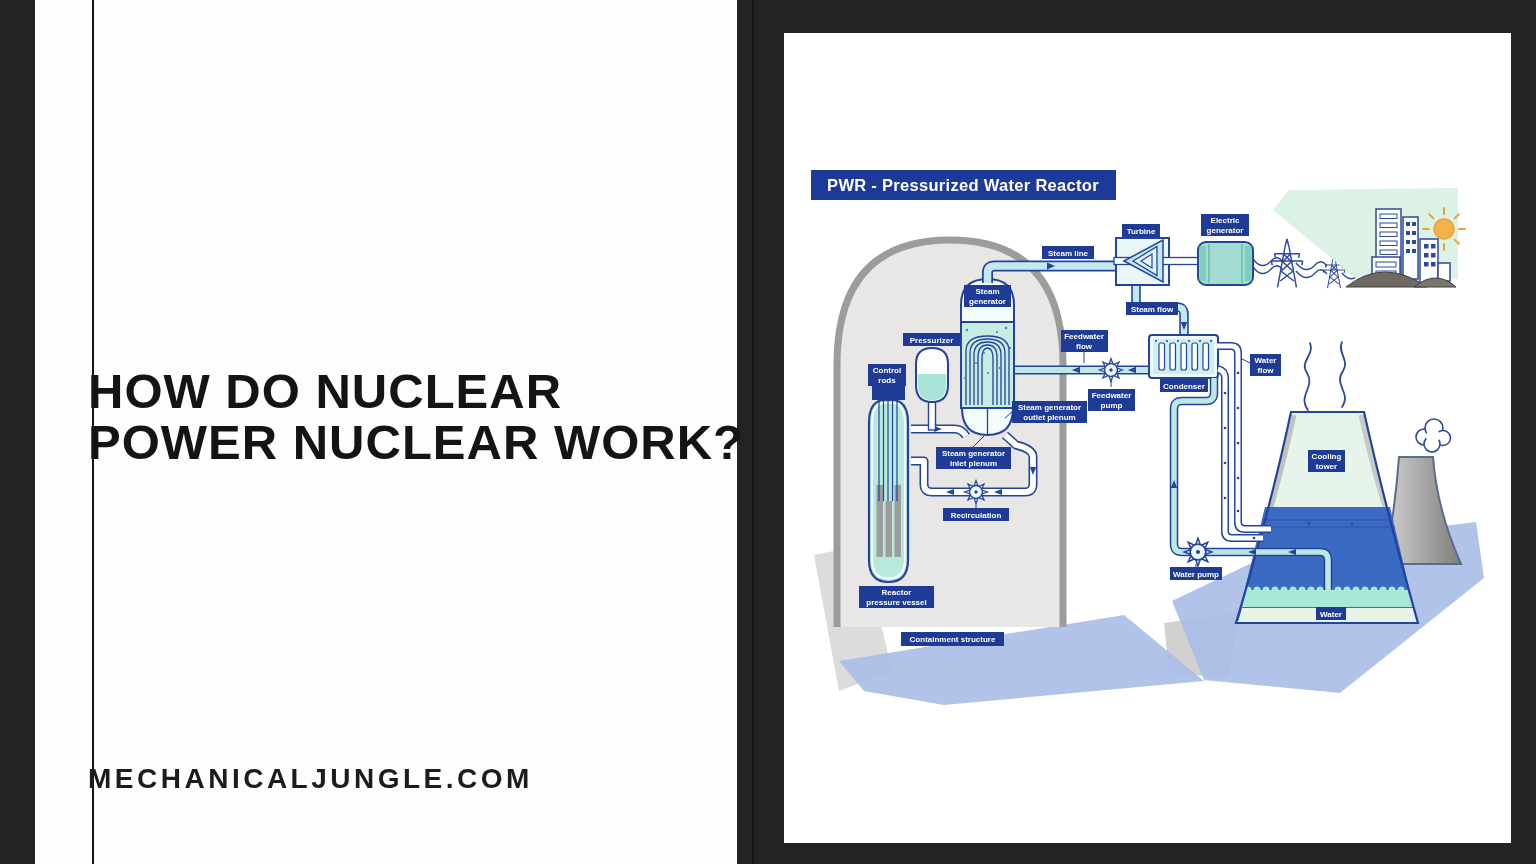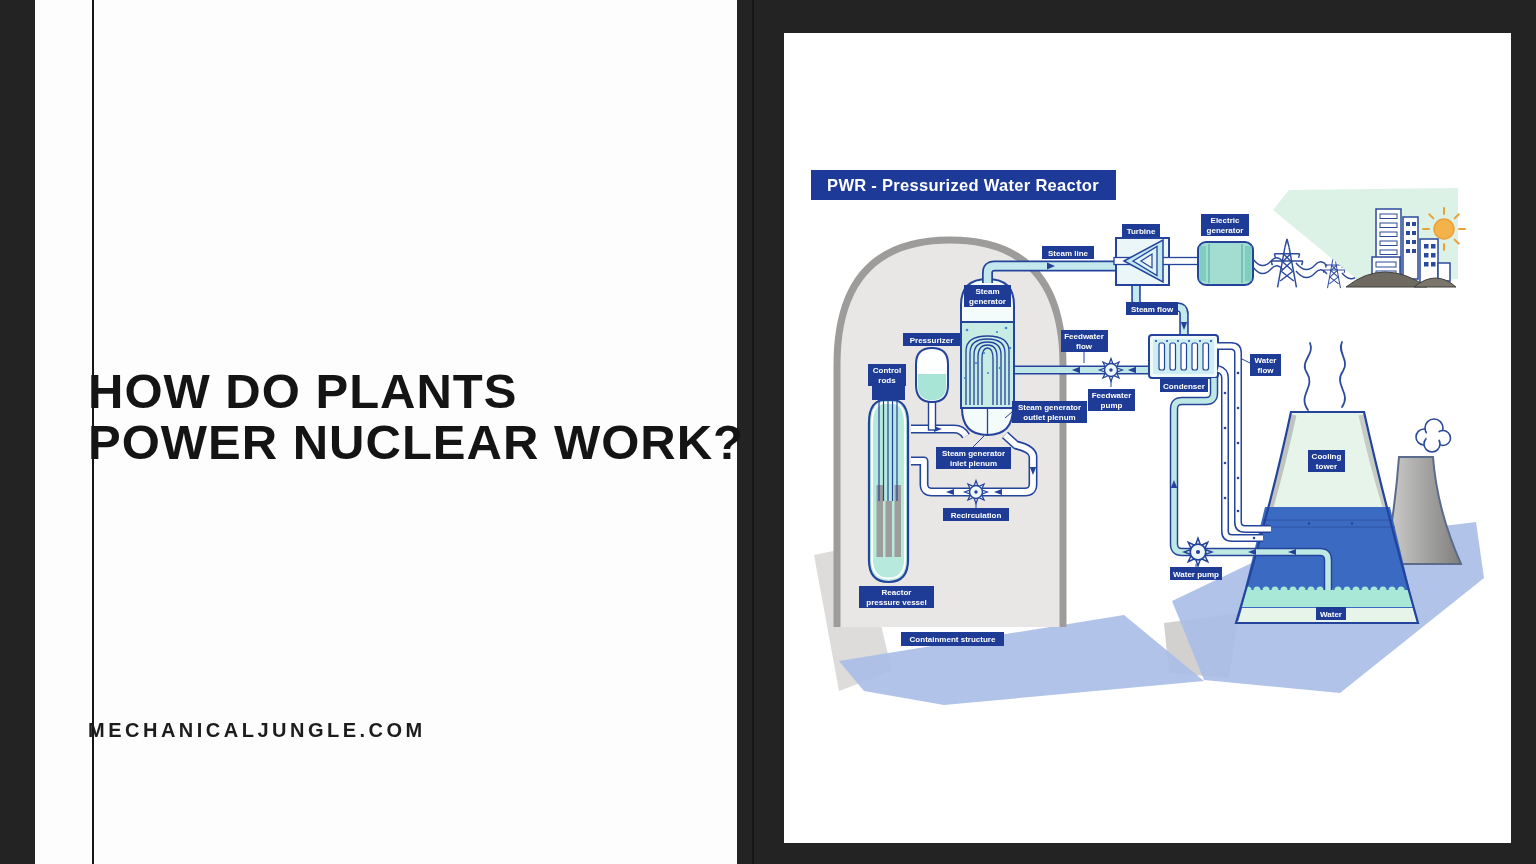--- a/index.html
+++ b/index.html
@@ -3,22 +3,22 @@
 <meta charset="utf-8">
 <style>
   html,body{margin:0;padding:0;background:#232323;}
   #stage{position:relative;width:1536px;height:864px;background:#232323;overflow:hidden;
          font-family:"Liberation Sans",sans-serif;}
   .left-card{position:absolute;left:35px;top:0;width:702px;height:864px;background:#fdfdfd;}
   .vline{position:absolute;top:0;width:2px;height:864px;background:#151515;}
   .vline.l{left:57px;} .vline.r{left:717px;}
   .headline{position:absolute;left:88px;top:366px;color:#141414;font-weight:bold;
             font-size:49px;line-height:51px;letter-spacing:1px;}
-  .site{position:absolute;left:88px;top:719px;color:#1c1c1c;font-weight:bold;
-        font-size:20px;letter-spacing:3.5px;}
+  .site{position:absolute;left:88px;top:763px;color:#1c1c1c;font-weight:bold;
+        font-size:28px;letter-spacing:3.5px;}
   .right-card{position:absolute;left:784px;top:33px;width:727px;height:810px;background:#ffffff;}
   
   .lb{fill:#1e3c96;}
   .lt{fill:#ffffff;font-family:"Liberation Sans",sans-serif;font-weight:bold;font-size:8px;text-anchor:middle;}
   .lt-title{fill:#ffffff;font-family:"Liberation Sans",sans-serif;font-weight:bold;font-size:16.5px;
             text-anchor:middle;letter-spacing:.3px;}
   .po{fill:none;stroke:#24439b;stroke-linejoin:round;}
   .pi{fill:none;stroke-linejoin:round;}
   .arr{fill:#24439b;}
   .conn{stroke:#24439b;stroke-width:1;fill:none;}
@@ -28,21 +28,21 @@
 <body>
 
 <div id="stage">
 
   <div class="left-card">
     <div class="vline l"></div>
     <div class="vline r"></div>
   </div>
 
   <div class="headline">
-    <div>HOW DO PLANTS</div>
+    <div>HOW DO NUCLEAR</div>
     <div>POWER NUCLEAR WORK?</div>
   </div>
   <div class="site">MECHANICALJUNGLE.COM</div>
 
   <div class="right-card">
     <svg width="727" height="794" viewBox="0 0 727 794">
       <defs>
         <linearGradient id="greyGrad" x1="0" y1="0" x2="1" y2="0">
           <stop offset="0" stop-color="#d2d1cf"></stop>
             <stop offset="0.45" stop-color="#ababa9"></stop>

